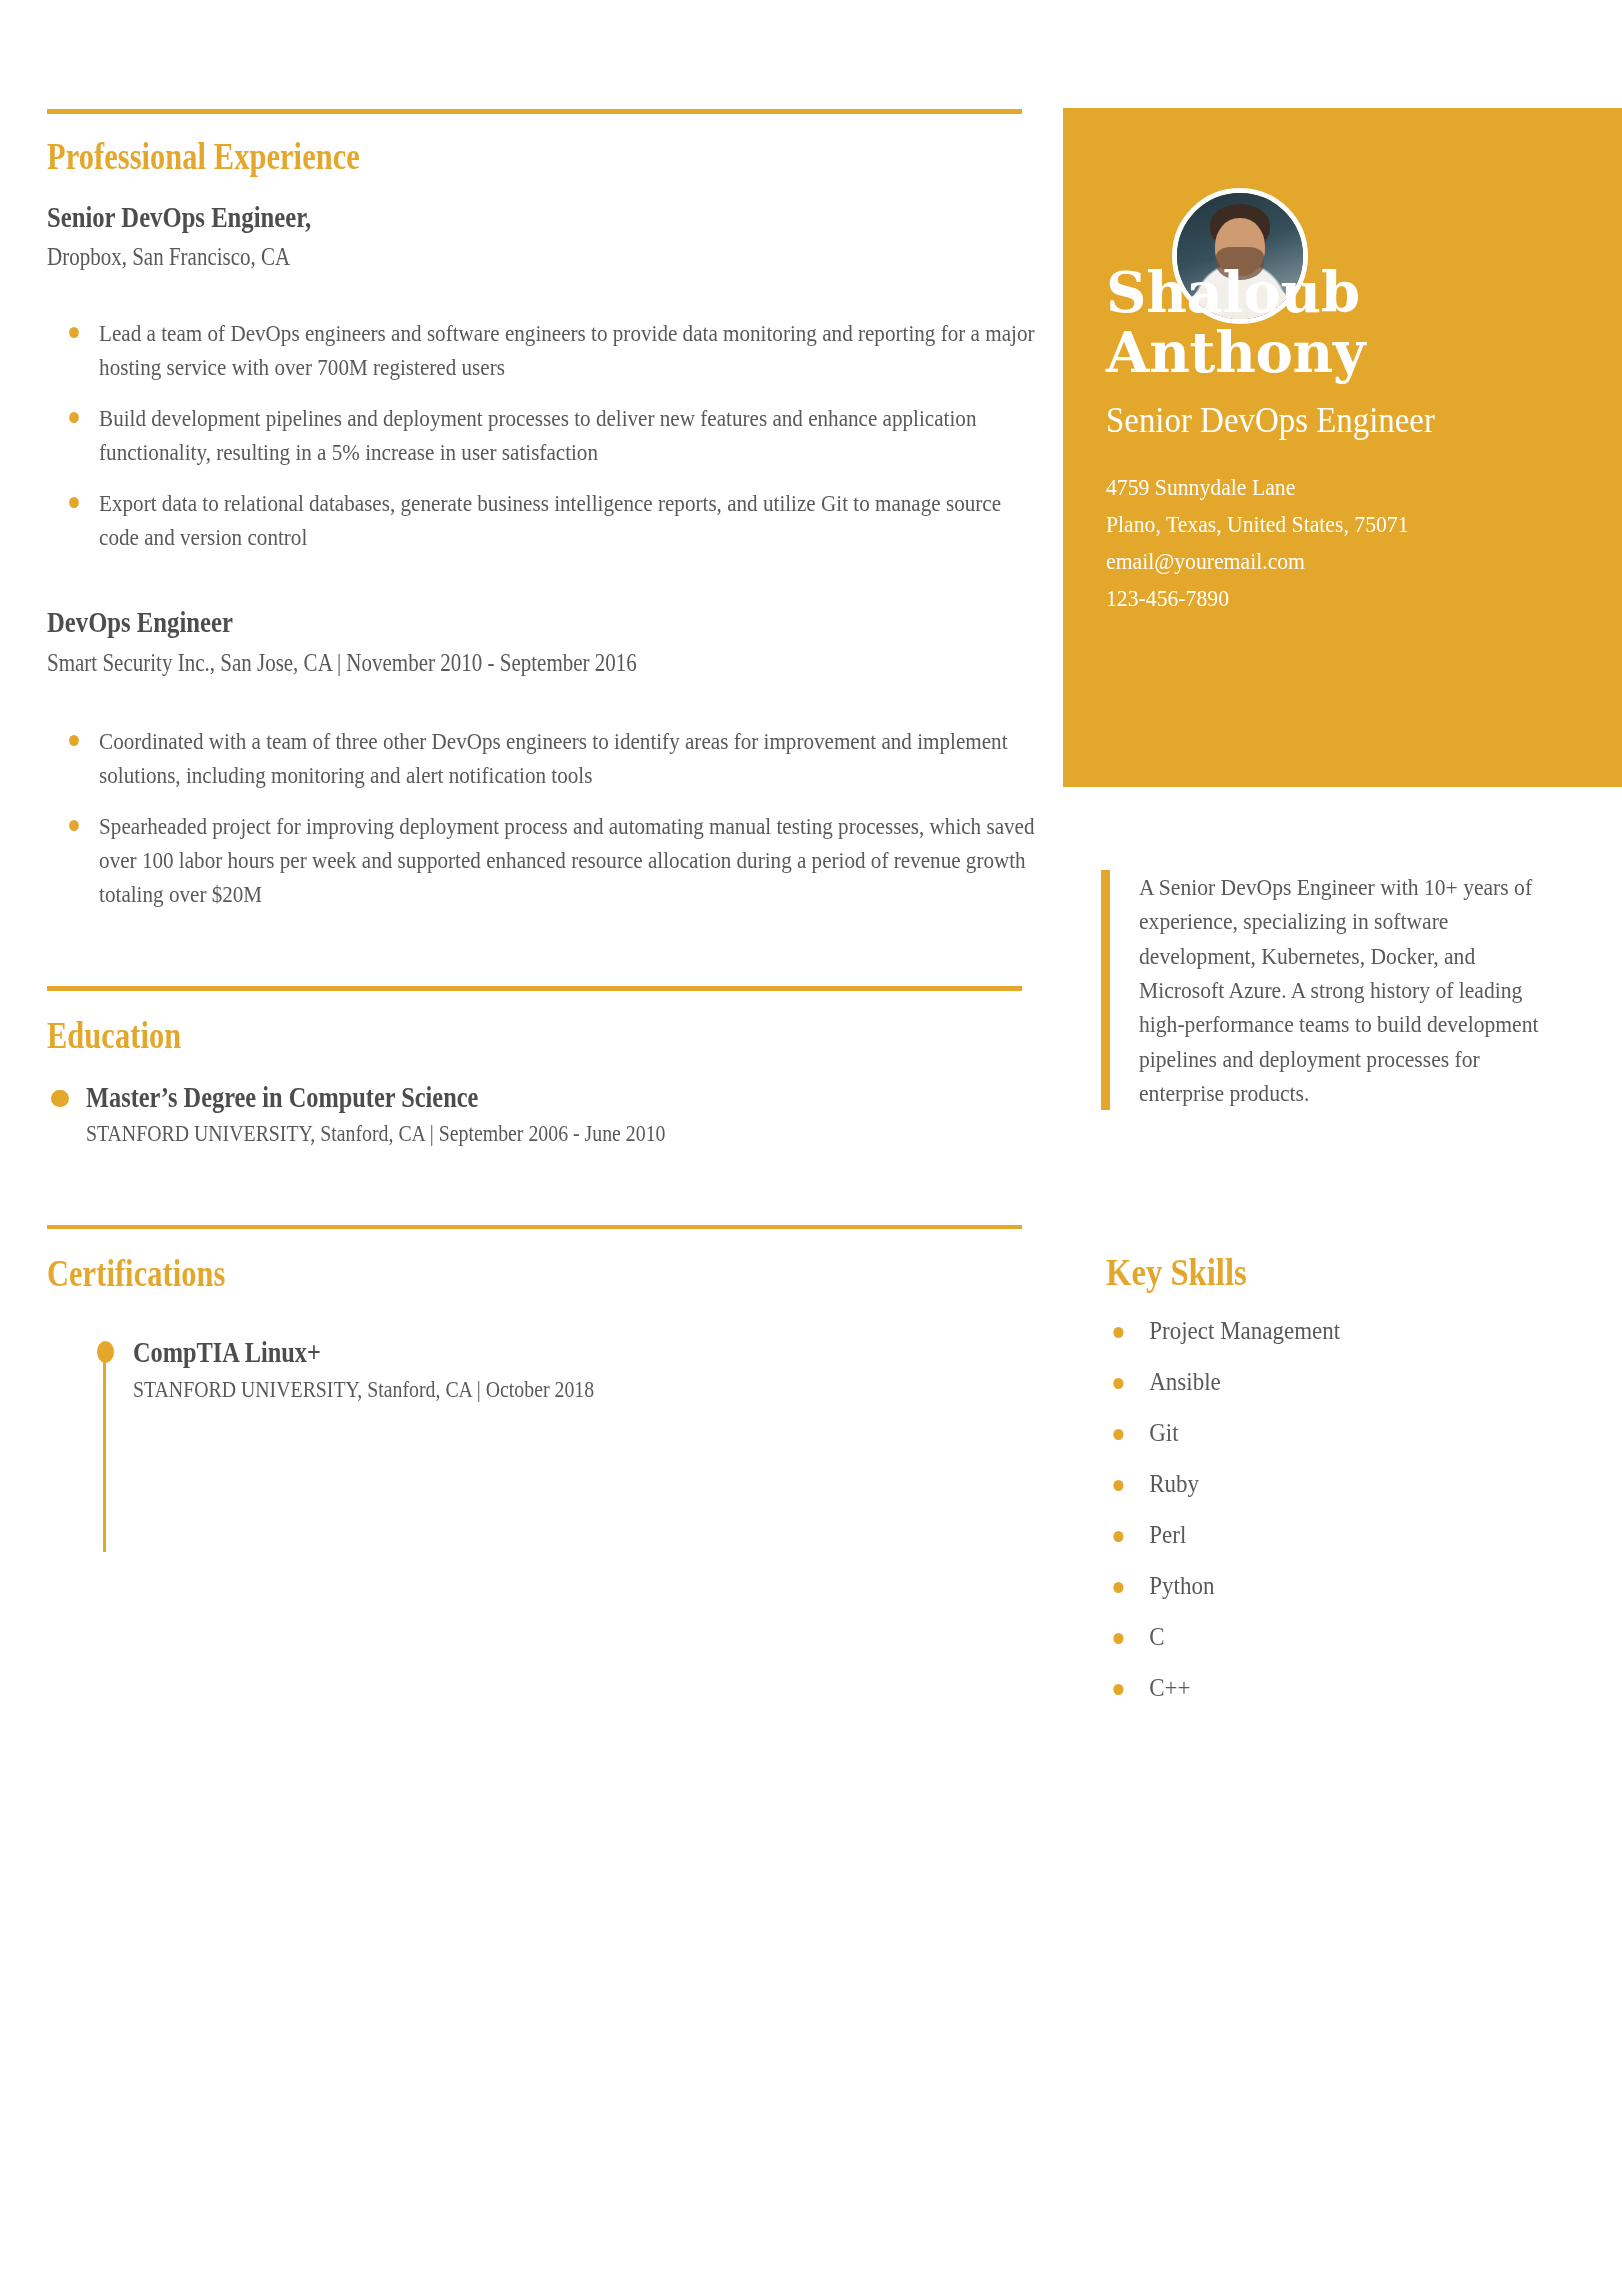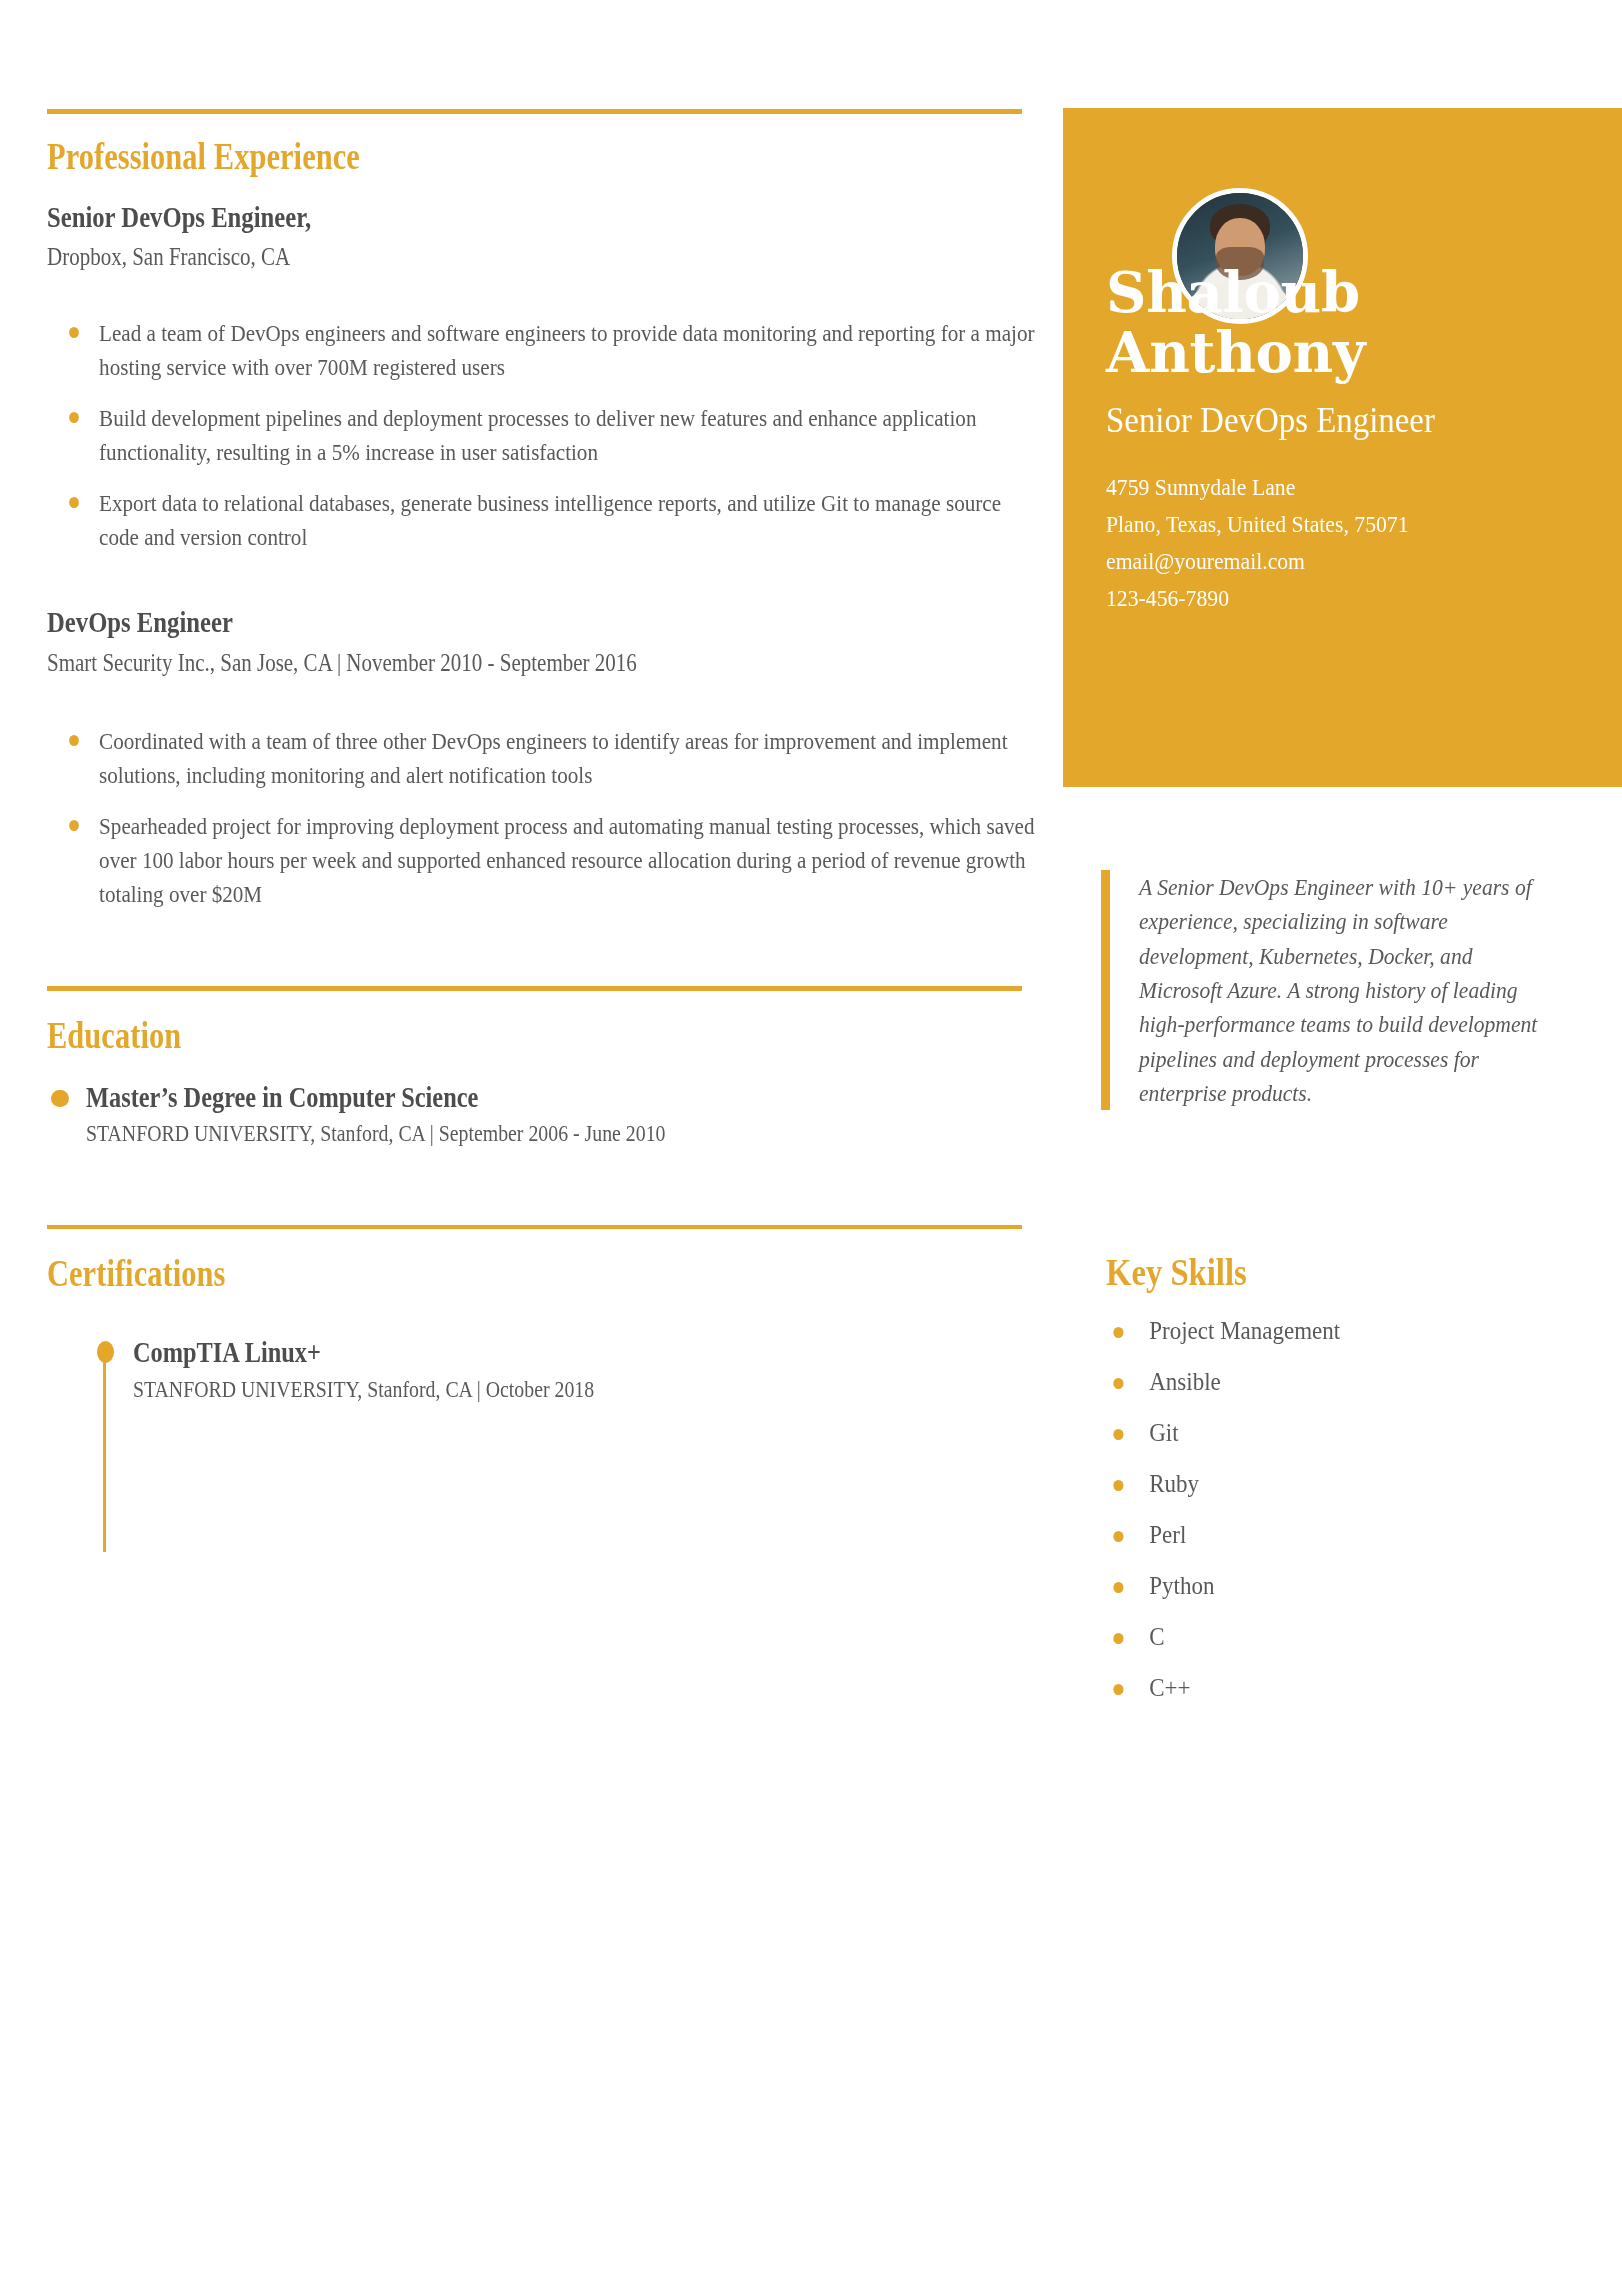--- a/index.html
+++ b/index.html
@@ -240,21 +240,20 @@
   }
 
   .summary {
     position: absolute;
     left: 1101px;
     top: 870px;
     width: 458px;
     border-left: 9.2px solid #E3A72C;
     padding-left: 29px;
     box-sizing: border-box;
-    font-style: italic;
   }
   .summary p {
     margin: 0;
     font-size: 24px;
     line-height: 1.43;
     color: #58595B;
     transform: scaleX(0.90);
     transform-origin: left top;
     width: 111%;
   }

